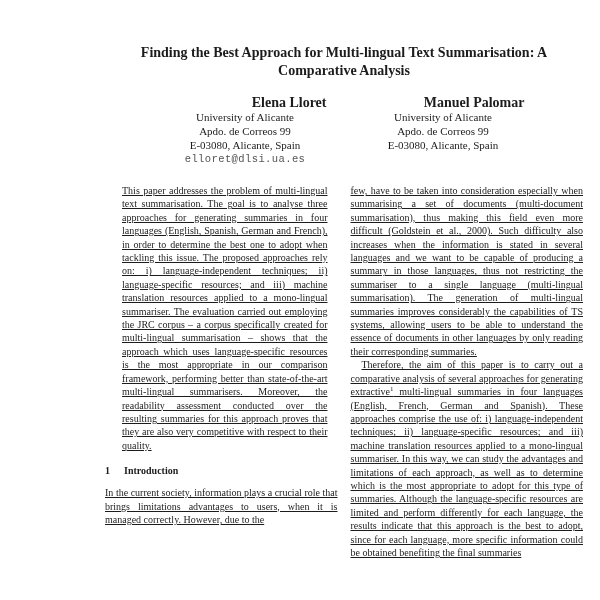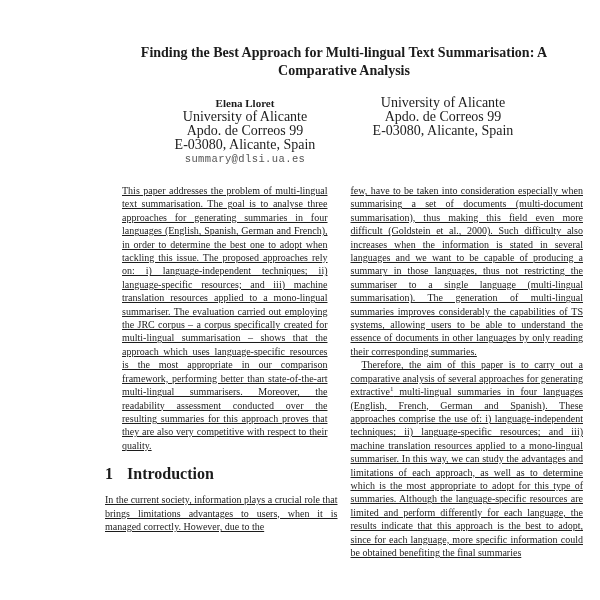--- a/index.html
+++ b/index.html
@@ -27,22 +27,22 @@
     margin: 0 auto;
   }
   .authors {
     display: flex;
     justify-content: center;
     gap: 35px;
     margin-top: 17px;
     text-align: center;
   }
   .author { width: 163px; }
-  .author-name { font-weight: bold; font-size: 11px; line-height: 14px; }
-  .author-line { font-size: 14px; line-height: 14px; }
+  .author-name { font-weight: bold; font-size: 14px; line-height: 14px; text-align: right; }
+  .author-line { font-size: 11px; line-height: 14px; }
   .author-email {
     font-family: "Liberation Mono", monospace;
     font-size: 10.5px;
     line-height: 15px;
     letter-spacing: 0.4px;
     color: #555555;
   }
   .columns {
     display: flex;
     gap: 13px;
@@ -59,43 +59,44 @@
     padding: 0 10px 0 17px;
   }
   p.body-text {
     font-size: 10px;
     line-height: 13.4px;
     text-align: justify;
     text-decoration: underline;
   }
   .section-heading {
     font-weight: bold;
-    font-size: 16px;
+    font-size: 10px;
     margin: 13px 0 10px 0;
   }
   .section-heading .sec-num { margin-right: 14px; }
   .indent-par { text-indent: 11px; }
   sup { font-size: 7px; line-height: 0; }
 </style>
 </head>
 <body>
 
 <div class="page">
 
   <h1 class="title">Finding the Best Approach for Multi-lingual Text Summarisation: A Comparative Analysis</h1>
 
   <div class="authors">
     <div class="author">
       <div class="author-name">Elena Lloret</div>
       <div class="author-line">University of Alicante</div>
       <div class="author-line">Apdo. de Correos 99</div>
       <div class="author-line">E-03080, Alicante, Spain</div>
-      <div class="author-email">summary@dlsi.ua.es</div>
+      <div class="author-email">elloret@dlsi.ua.es</div>
     </div>
     <div class="author">
+      <div class="author-name">Manuel Palomar</div>
       <div class="author-line">University of Alicante</div>
       <div class="author-line">Apdo. de Correos 99</div>
       <div class="author-line">E-03080, Alicante, Spain</div>
     </div>
   </div>
 
   <div class="columns">
 
     <div class="col">
       <p class="body-text abstract-body">This paper addresses the problem of multi-lingual text summarisation. The goal is to analyse three approaches for generating summaries in four languages (English, Spanish, German and French), in order to determine the best one to adopt when tackling this issue. The proposed approaches rely on: i) language-independent techniques; ii) language-specific resources; and iii) machine translation resources applied to a mono-lingual summariser. The evaluation carried out employing the JRC corpus – a corpus specifically created for multi-lingual summarisation – shows that the approach which uses language-specific resources is the most appropriate in our comparison framework, performing better than state-of-the-art multi-lingual summarisers. Moreover, the readability assessment conducted over the resulting summaries for this approach proves that they are also very competitive with respect to their quality.</p>

